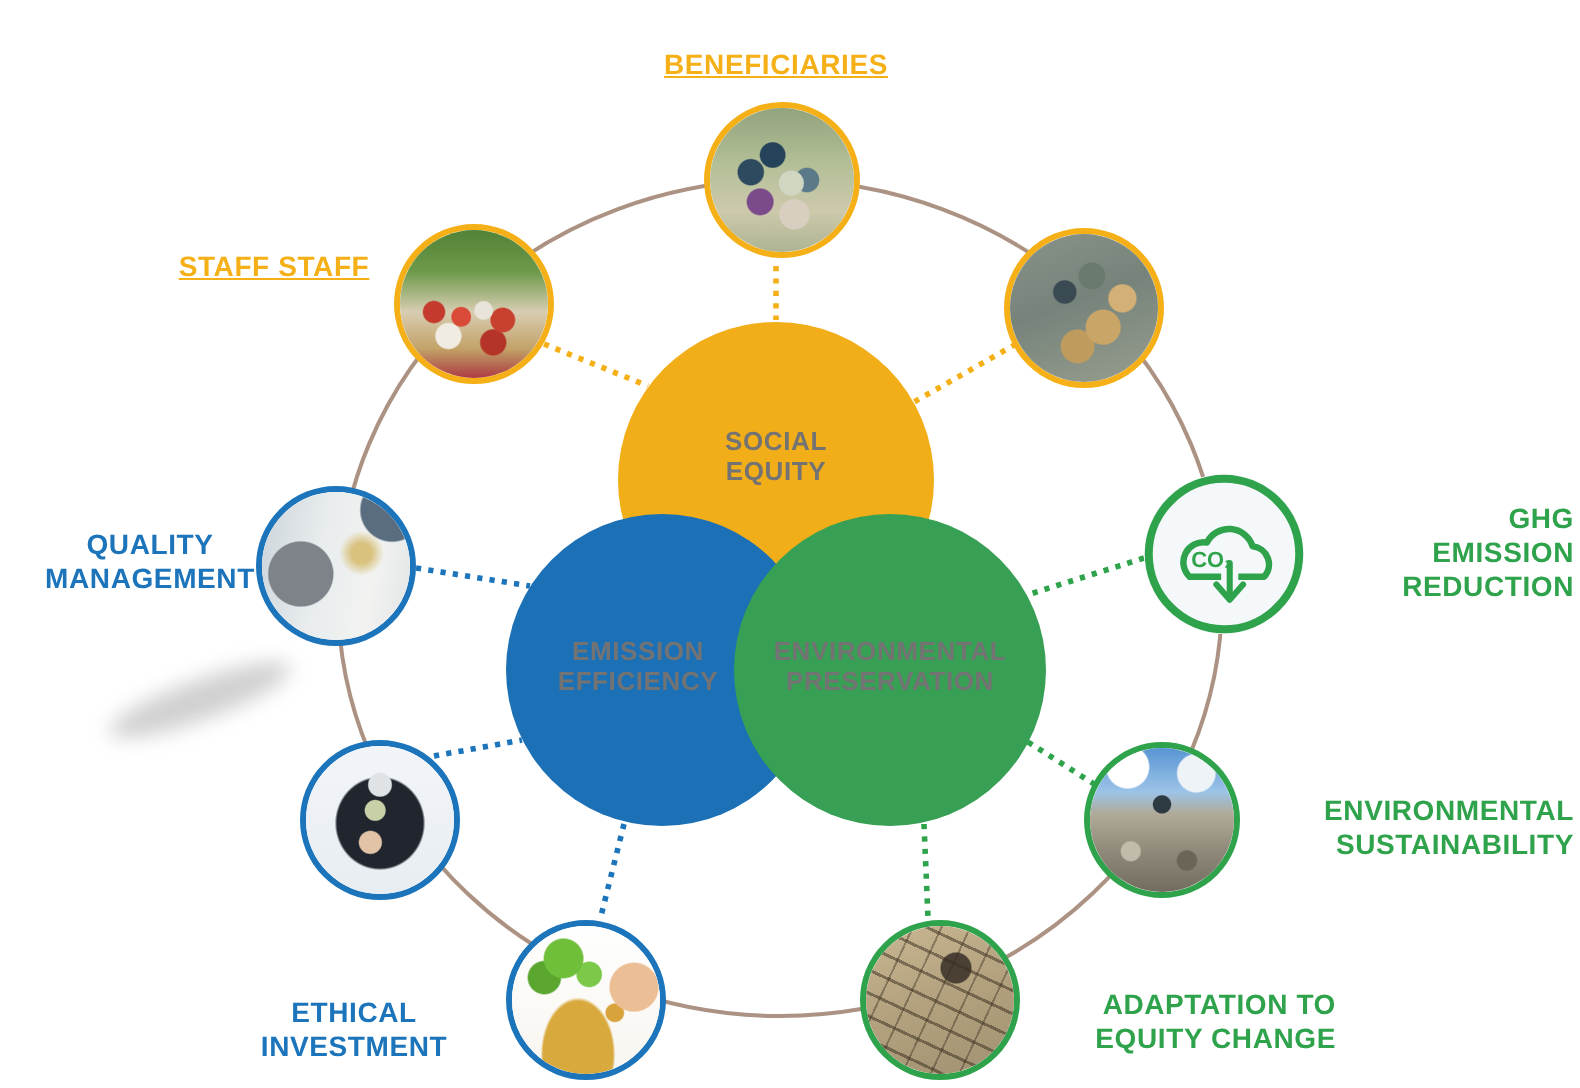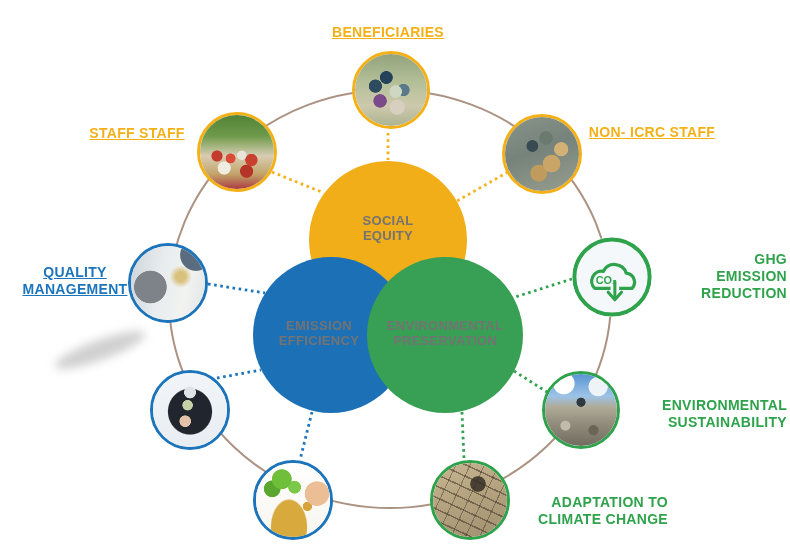--- a/index.html
+++ b/index.html
@@ -28,21 +28,21 @@
   .node{
     position:absolute;border-radius:50%;box-sizing:border-box;border:3px solid #999;
     overflow:hidden;background:#fff;
   }
   .photo{position:absolute;left:-3px;top:-3px;right:-3px;bottom:-3px;border-radius:50%;}
   .nlabel{
     position:absolute;font-weight:bold;font-size:14px;line-height:17px;letter-spacing:.3px;
     text-align:center;white-space:pre-line;
   }
   .nlabel.gold{color:var(--gold,#F5B017);text-decoration:underline;}
-  .nlabel.blue{color:var(--blue,#1C74BB);text-decoration:underline;}
+  .nlabel.blue{color:var(--blue,#1C74BB);}
   .nlabel.green{color:var(--green,#2FA34C);text-align:right;}
 
   
   #p-beneficiaries{background:
     radial-gradient(circle at 30% 45%, #2e4a5e 0 9%, transparent 10%),
     radial-gradient(circle at 44% 34%, #24435a 0 9%, transparent 10%),
     radial-gradient(circle at 56% 52%, #cfd6c2 0 10%, transparent 11%),
     radial-gradient(circle at 66% 50%, #5a7a8a 0 9%, transparent 10%),
     radial-gradient(circle at 36% 64%, #7a4a8a 0 9%, transparent 10%),
     radial-gradient(circle at 58% 72%, #d8cfc0 0 10%, transparent 11%),
@@ -155,24 +155,25 @@
   </div>
   <div class="node" style="left:253px;top:460px;width:80px;height:80px;border-color:var(--blue,#1C74BB)">
     <div class="photo" id="p-ethical"></div>
   </div>
   <div class="node" style="left:430px;top:460px;width:80px;height:80px;border-color:var(--green,#2FA34C)">
     <div class="photo" id="p-adaptation"></div>
   </div>
 
   <div class="nlabel gold" style="left:288px;top:24px;width:200px">BENEFICIARIES</div>
   <div class="nlabel gold" style="left:57px;top:125px;width:160px">STAFF STAFF</div>
-  <div class="nlabel gold" style="left:552px;top:124px;width:200px">NON- ICRC STAFF</div>
   <div class="nlabel blue" style="left:0px;top:264px;width:150px">QUALITY
 MANAGEMENT</div>
   <div class="nlabel green" style="left:647px;top:251px;width:140px">GHG
 EMISSION
 REDUCTION</div>
   <div class="nlabel green" style="left:627px;top:397px;width:160px">ENVIRONMENTAL
 SUSTAINABILITY</div>
+  <div class="nlabel blue" style="left:102px;top:498px;width:150px">ETHICAL
+INVESTMENT</div>
   <div class="nlabel green" style="left:498px;top:494px;width:170px">ADAPTATION TO
-CLIMATE CHANGE</div>
+EQUITY CHANGE</div>
 
 </div>
 
 </body></html>

